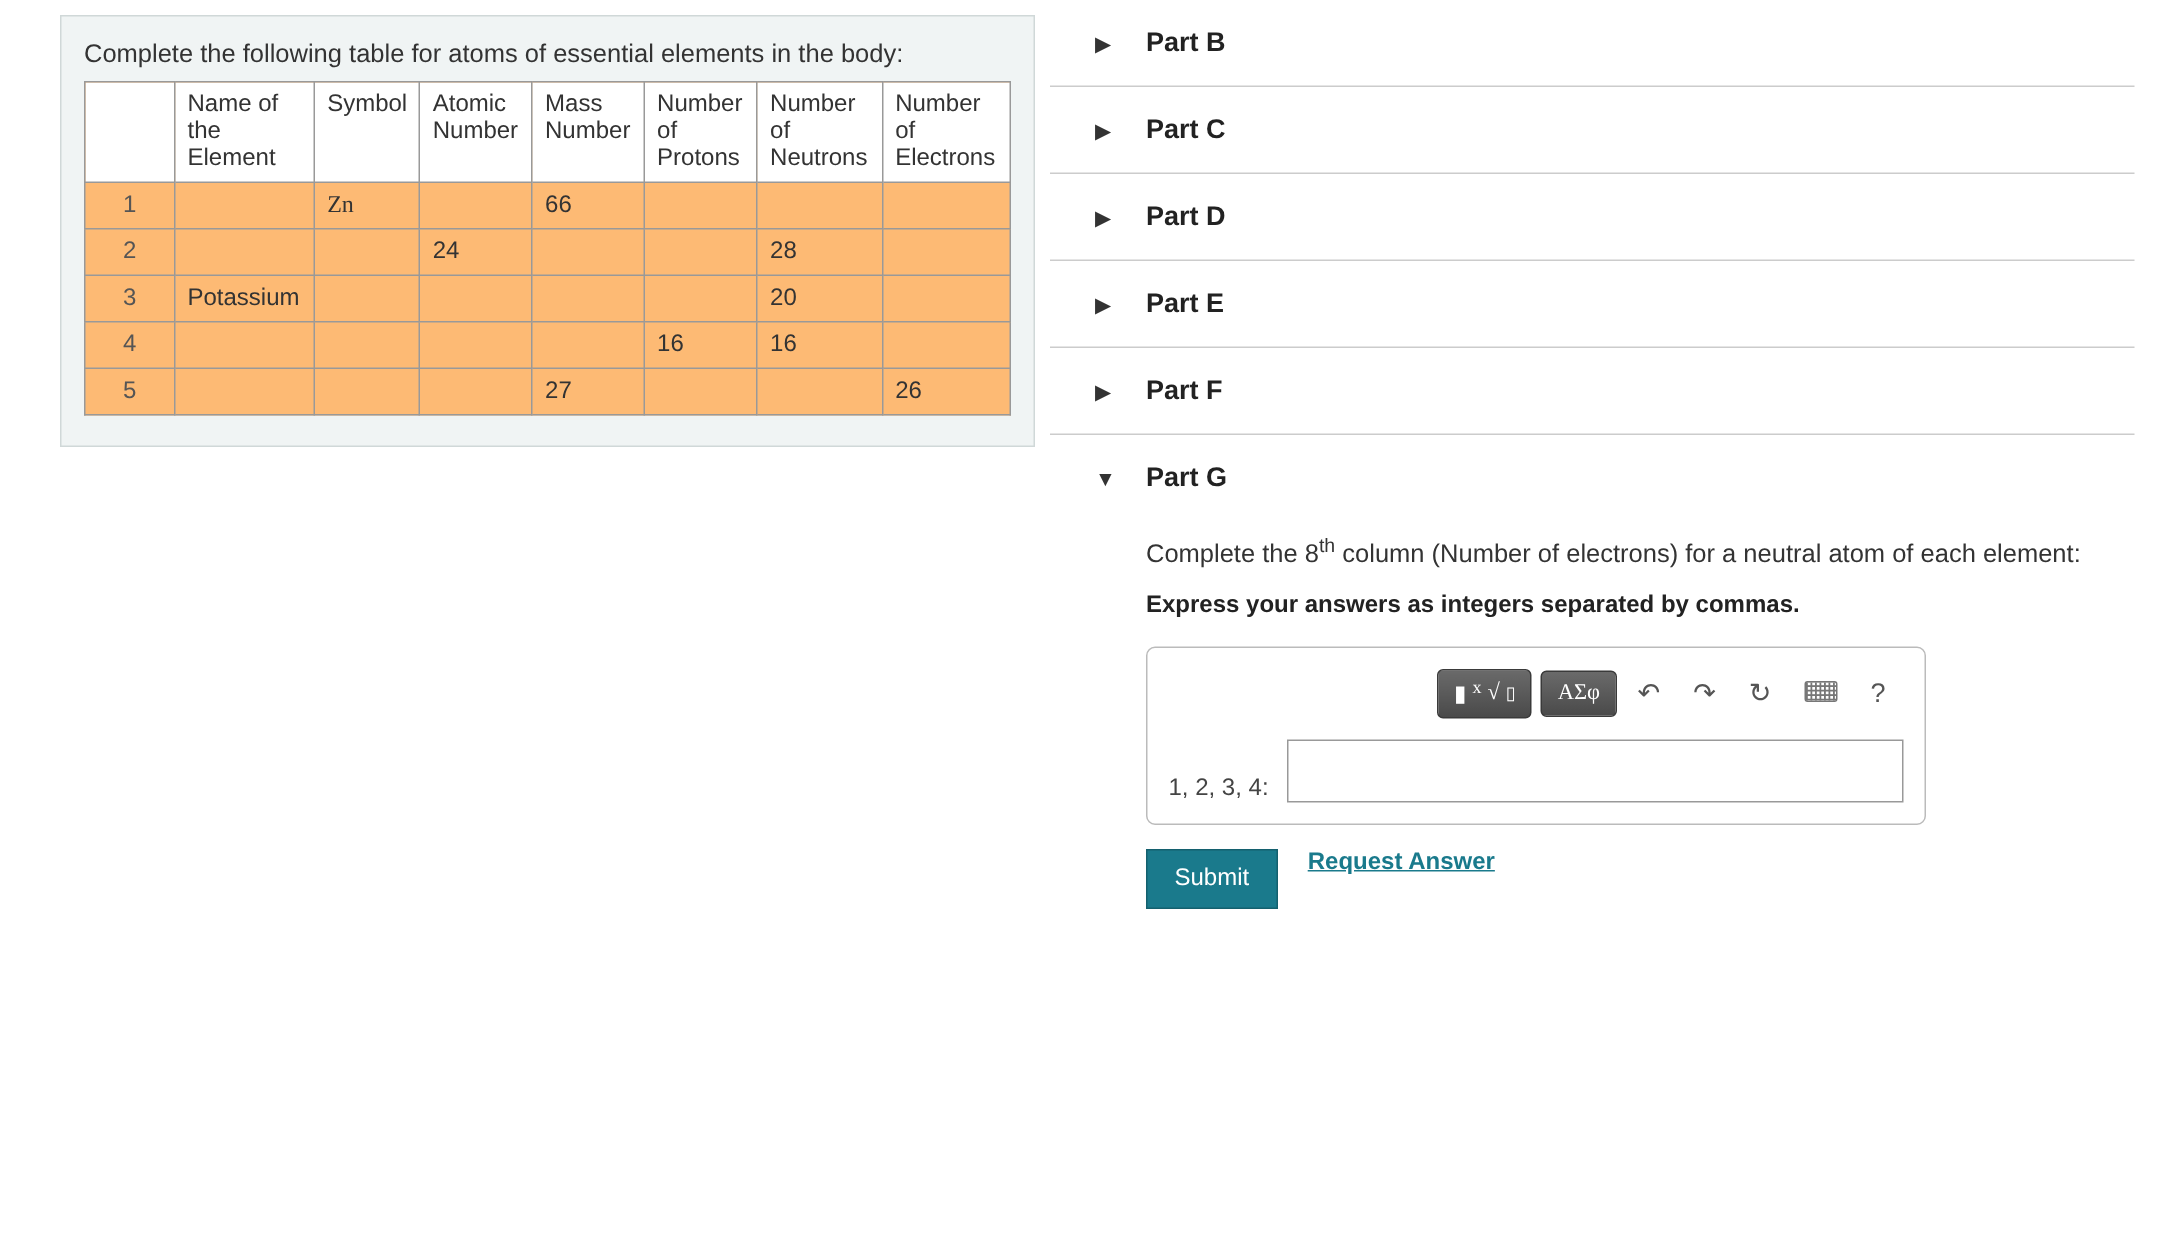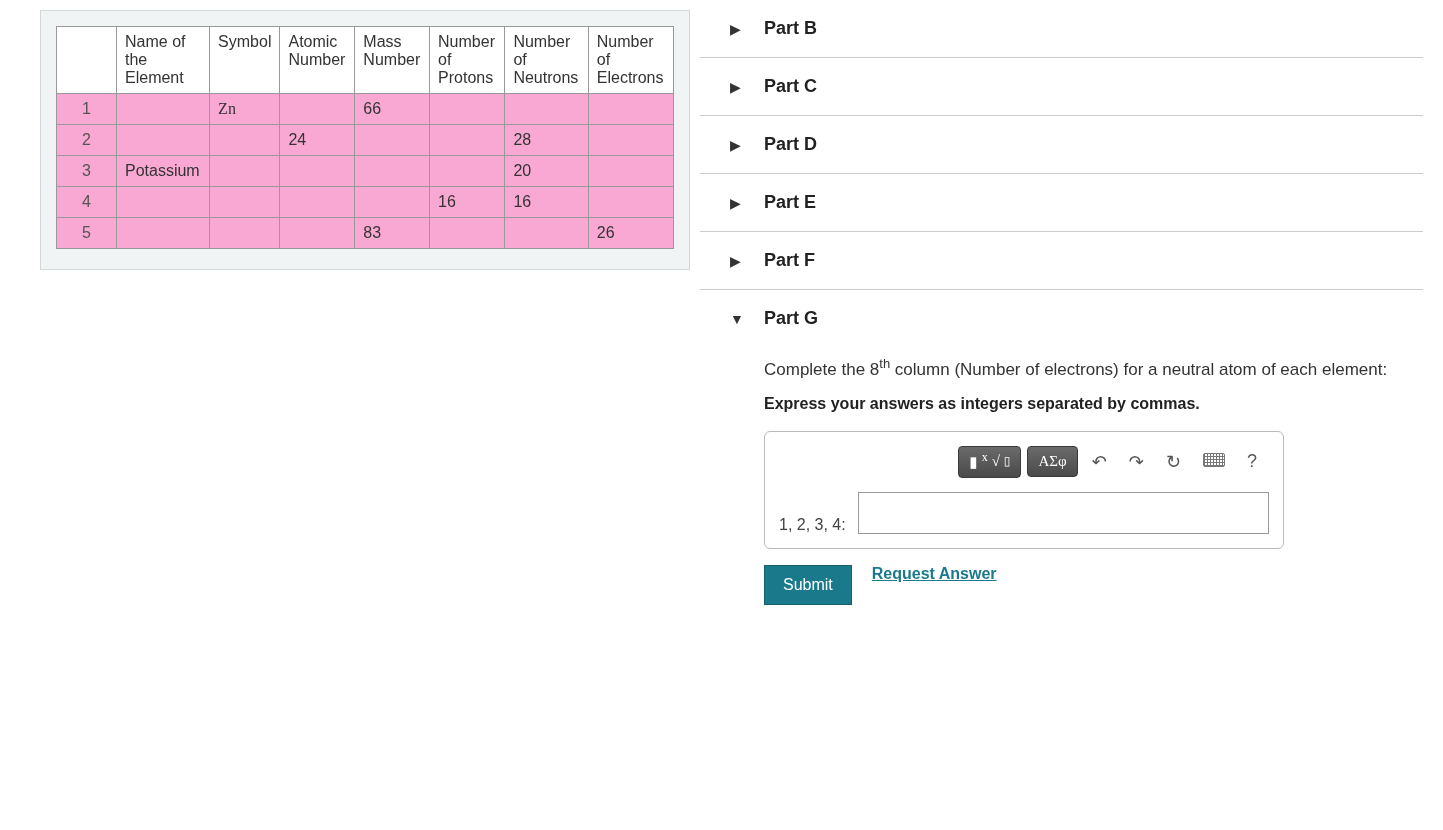--- a/index.html
+++ b/index.html
@@ -24,21 +24,21 @@
     border: 1px solid #d0d8d8;
     padding: 15px 15px 20px 15px;
   }
   .prompt {
     color: #333;
     margin-bottom: 8px;
     font-size: 17px;
   }
   table.elements {
     border-collapse: collapse;
-    background: #f9a8d4;
+    background: #fdba74;
     font-size: 16px;
   }
   table.elements th, table.elements td {
     border: 1px solid #999;
     padding: 6px 8px;
     text-align: left;
     vertical-align: top;
     color: #333;
   }
   table.elements th {
@@ -165,20 +165,21 @@
                 repeating-linear-gradient(0deg,#777,#777 1px,transparent 1px,transparent 3px);
     background-size: 3px 3px;
   }
 </style>
 </head>
 <body>
 
 <div class="container">
   <div class="left-panel">
     <div class="problem-box">
+      <div class="prompt">Complete the following table for atoms of essential elements in the body:</div>
       <table class="elements">
         <tbody>
             <tr>
           <th class="rownum"></th>
           <th>Name of the Element</th>
           <th>Symbol</th>
           <th>Atomic Number</th>
           <th>Mass Number</th>
           <th>Number of Protons</th>
           <th>Number of Neutrons</th>
@@ -222,21 +223,21 @@
           <td></td>
           <td>16</td>
           <td>16</td>
           <td></td>
         </tr>
         <tr>
           <td class="rownum">5</td>
           <td></td>
           <td></td>
           <td></td>
-          <td>83</td>
+          <td>27</td>
           <td></td>
           <td></td>
           <td>26</td>
         </tr>
       </tbody>
         </table>
     </div>
   </div>
 
   <div class="right-panel">

